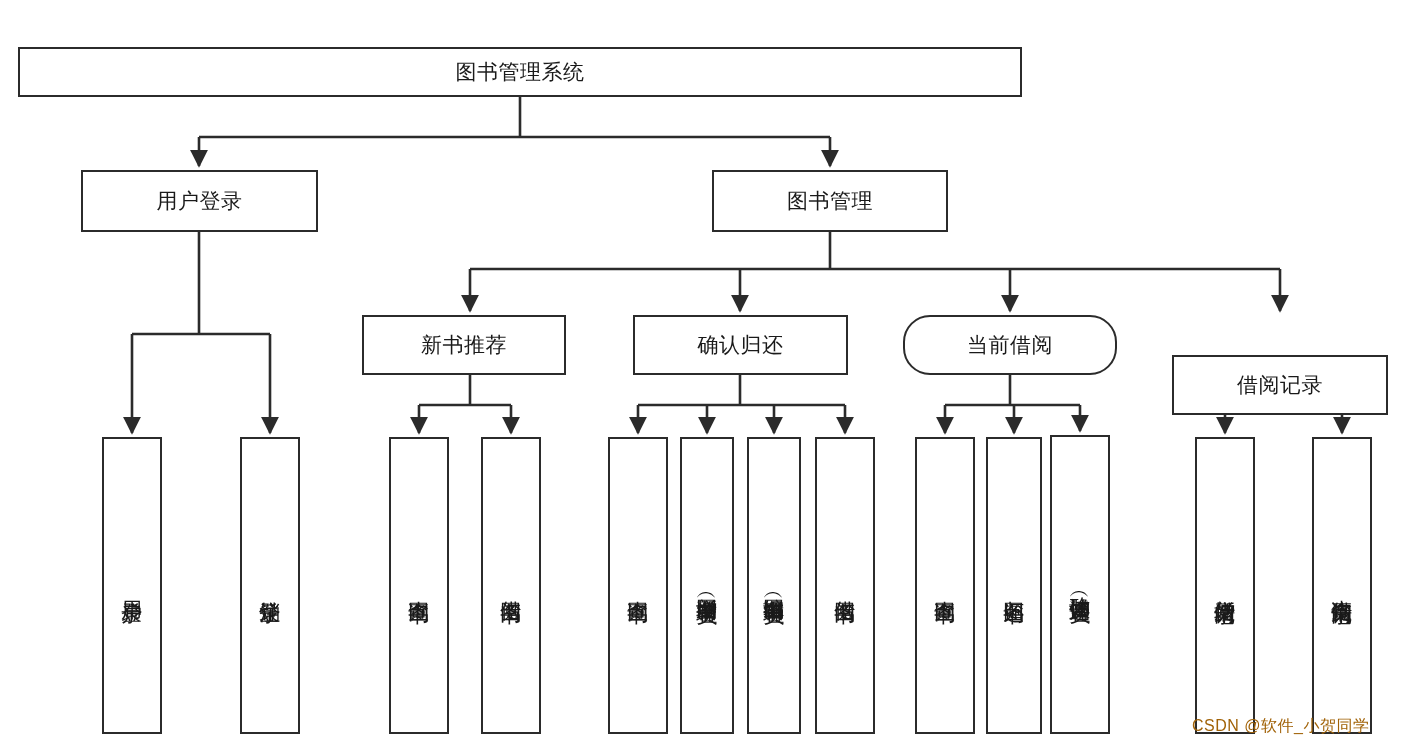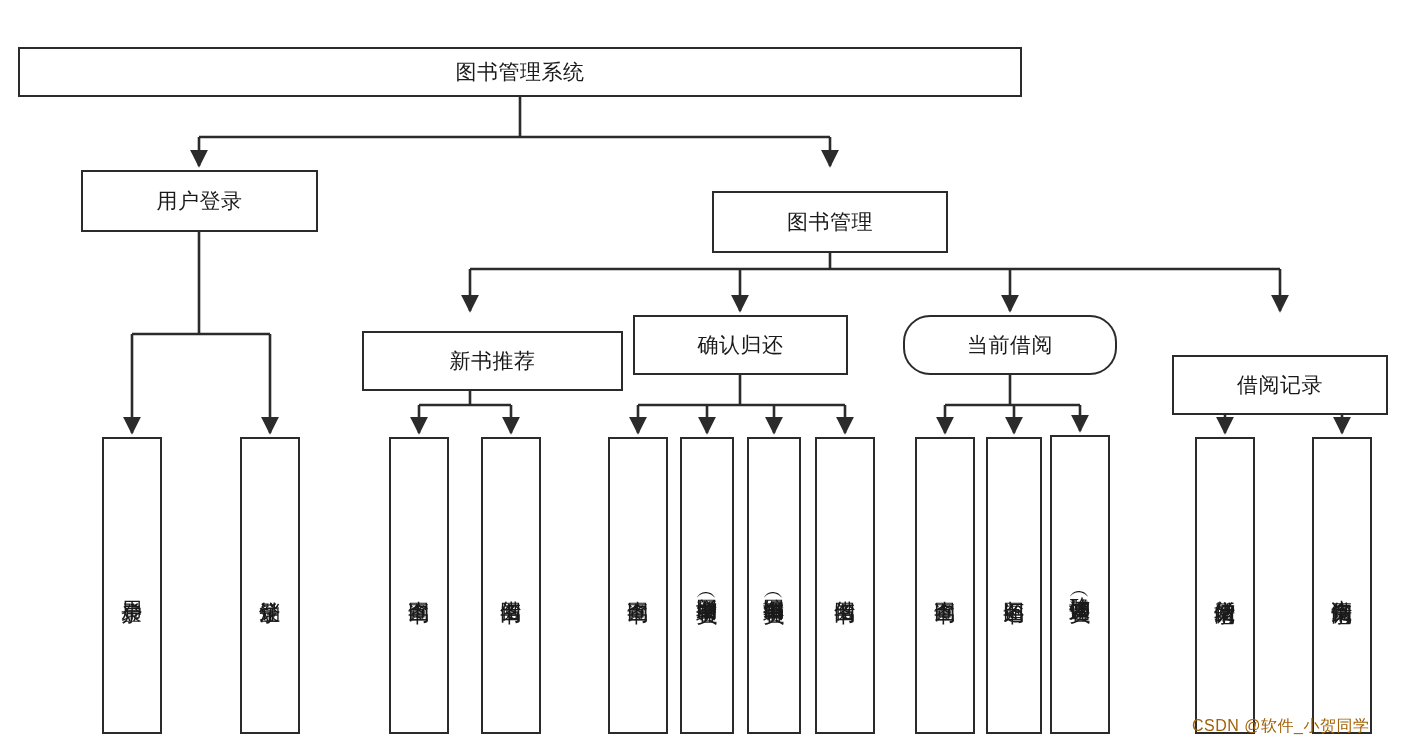--- a/index.html
+++ b/index.html
@@ -124,25 +124,25 @@
     </g>
   </svg>
 
   <div class="node horiz" style="left:18px; top:15px; width:1004px; height:50px;margin-top:32px;">
     <span>图书管理系统</span>
   </div>
 
   <div class="node horiz" style="left:81px; top:170px; width:237px; height:62px;">
     <span>用户登录</span>
   </div>
-  <div class="node horiz" style="left:712px; top:170px; width:236px; height:62px;margin-top:21px;">
+  <div class="node horiz" style="left:712px; top:170px; width:236px; height:62px;">
     <span>图书管理</span>
   </div>
 
-  <div class="node horiz" style="left:362px; top:315px; width:261px; height:60px;margin-top:16px;">
+  <div class="node horiz" style="left:362px; top:315px; width:204px; height:60px;">
     <span>新书推荐</span>
   </div>
   <div class="node horiz" style="left:633px; top:315px; width:215px; height:60px;">
     <span>确认归还</span>
   </div>
   <div class="node horiz" style="left:903px; top:315px; width:214px; height:60px;border-radius:27px;">
     <span>当前借阅</span>
   </div>
   <div class="node horiz" style="left:1172px; top:315px; width:216px; height:60px;margin-top:40px;">
     <span>借阅记录</span>

